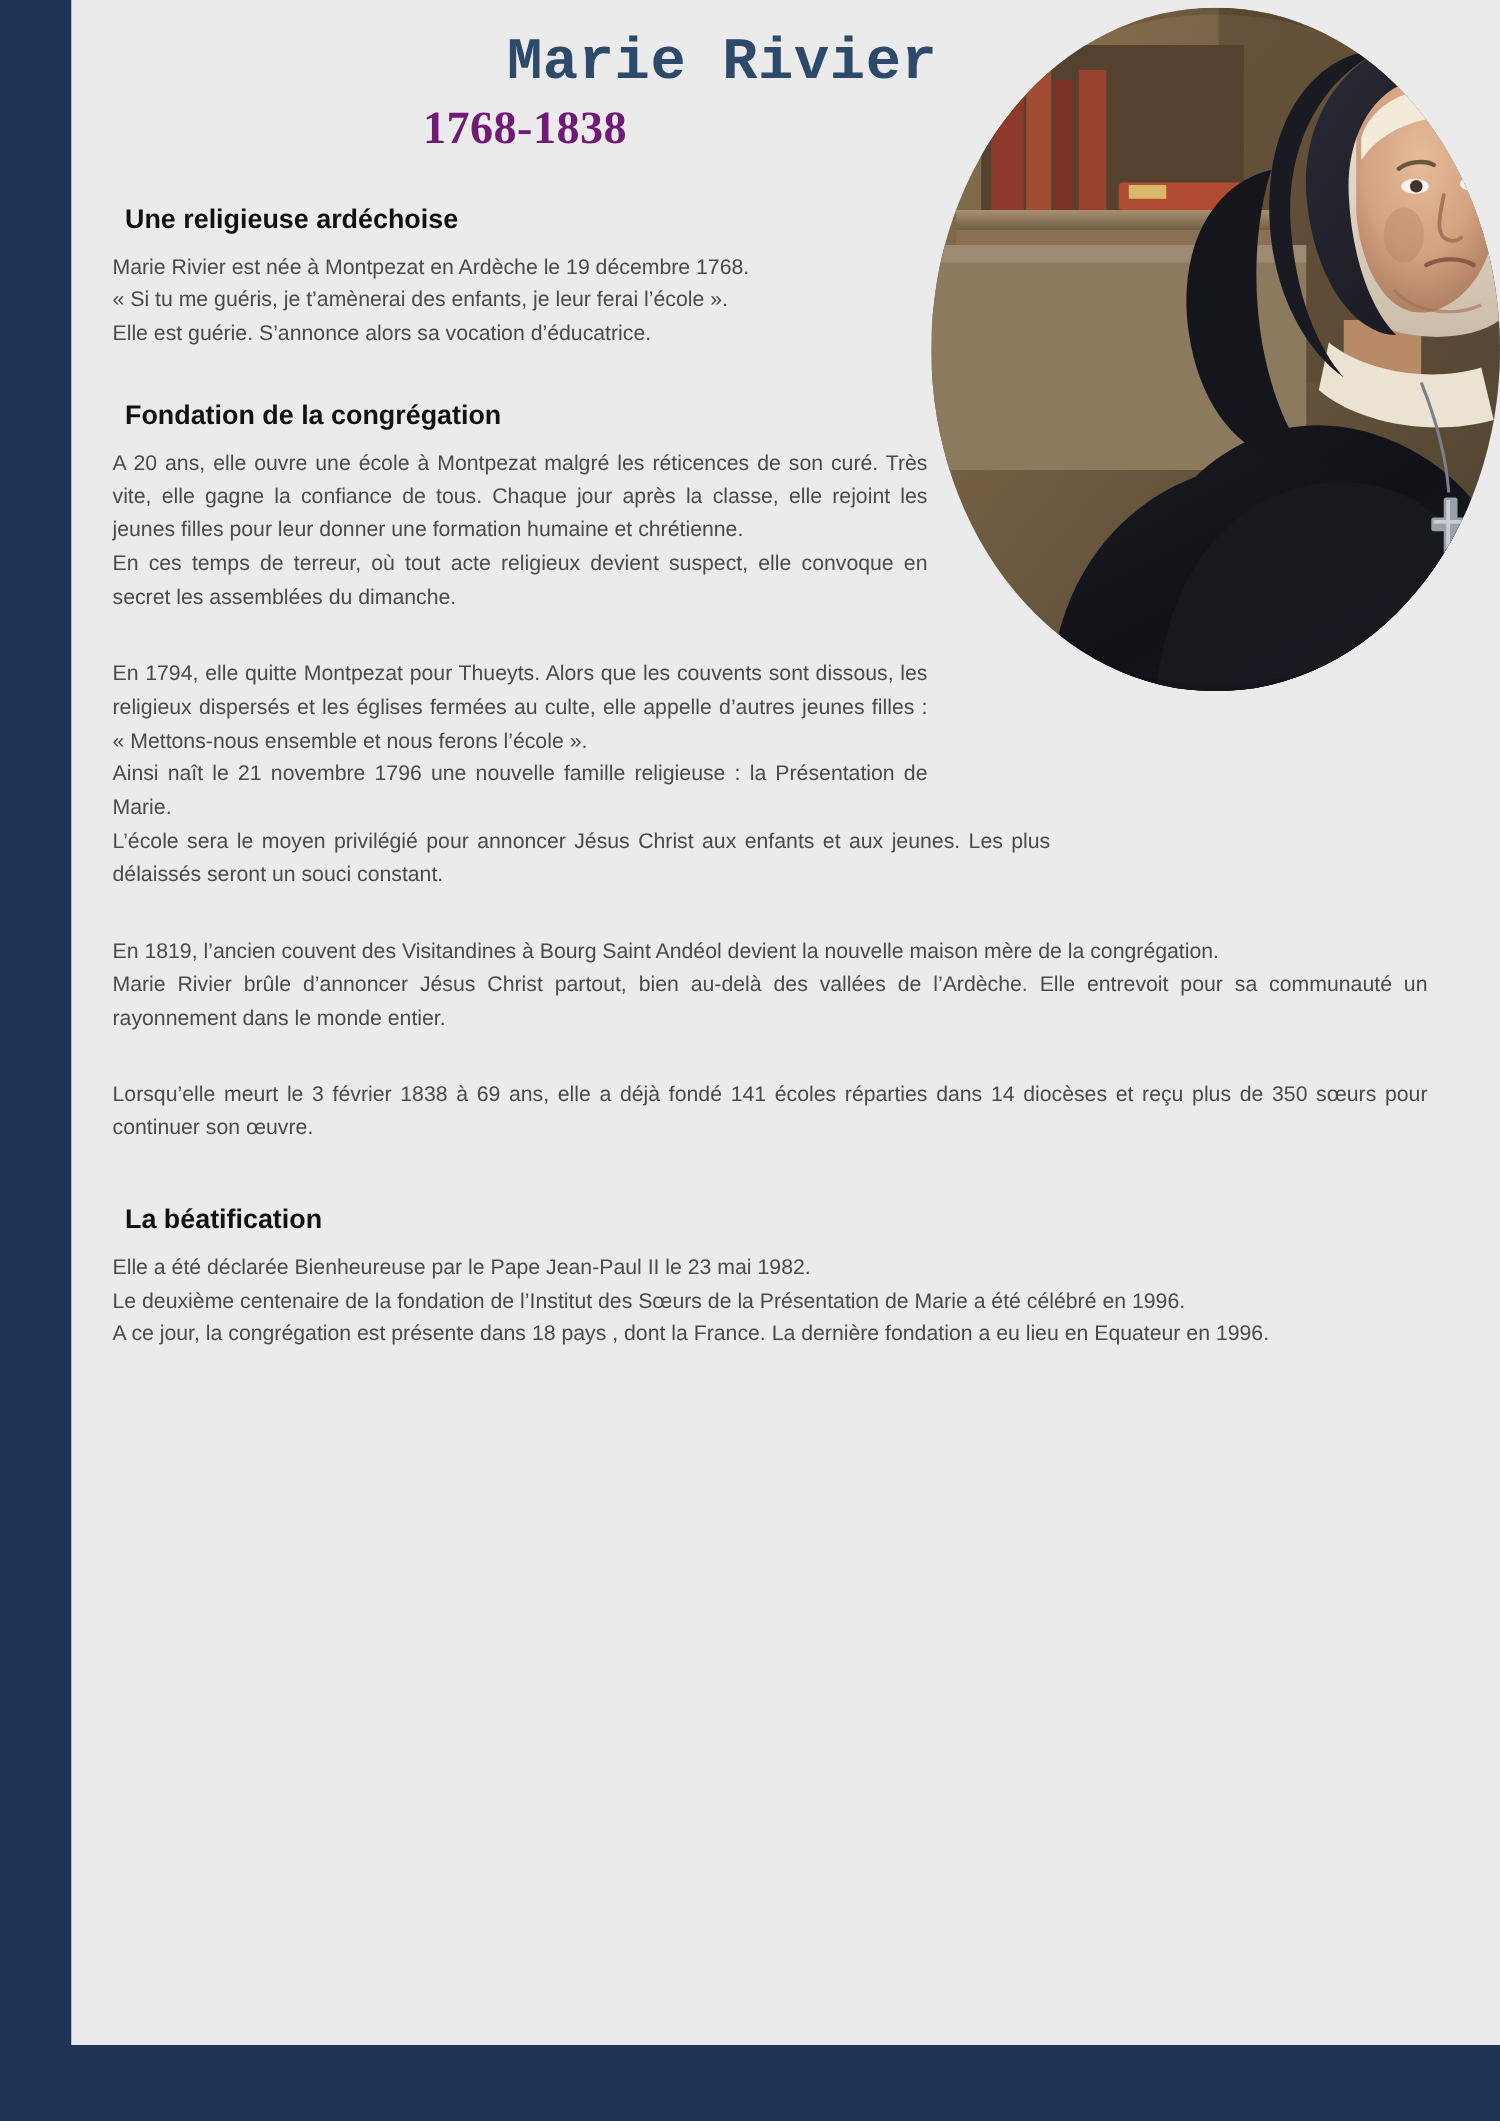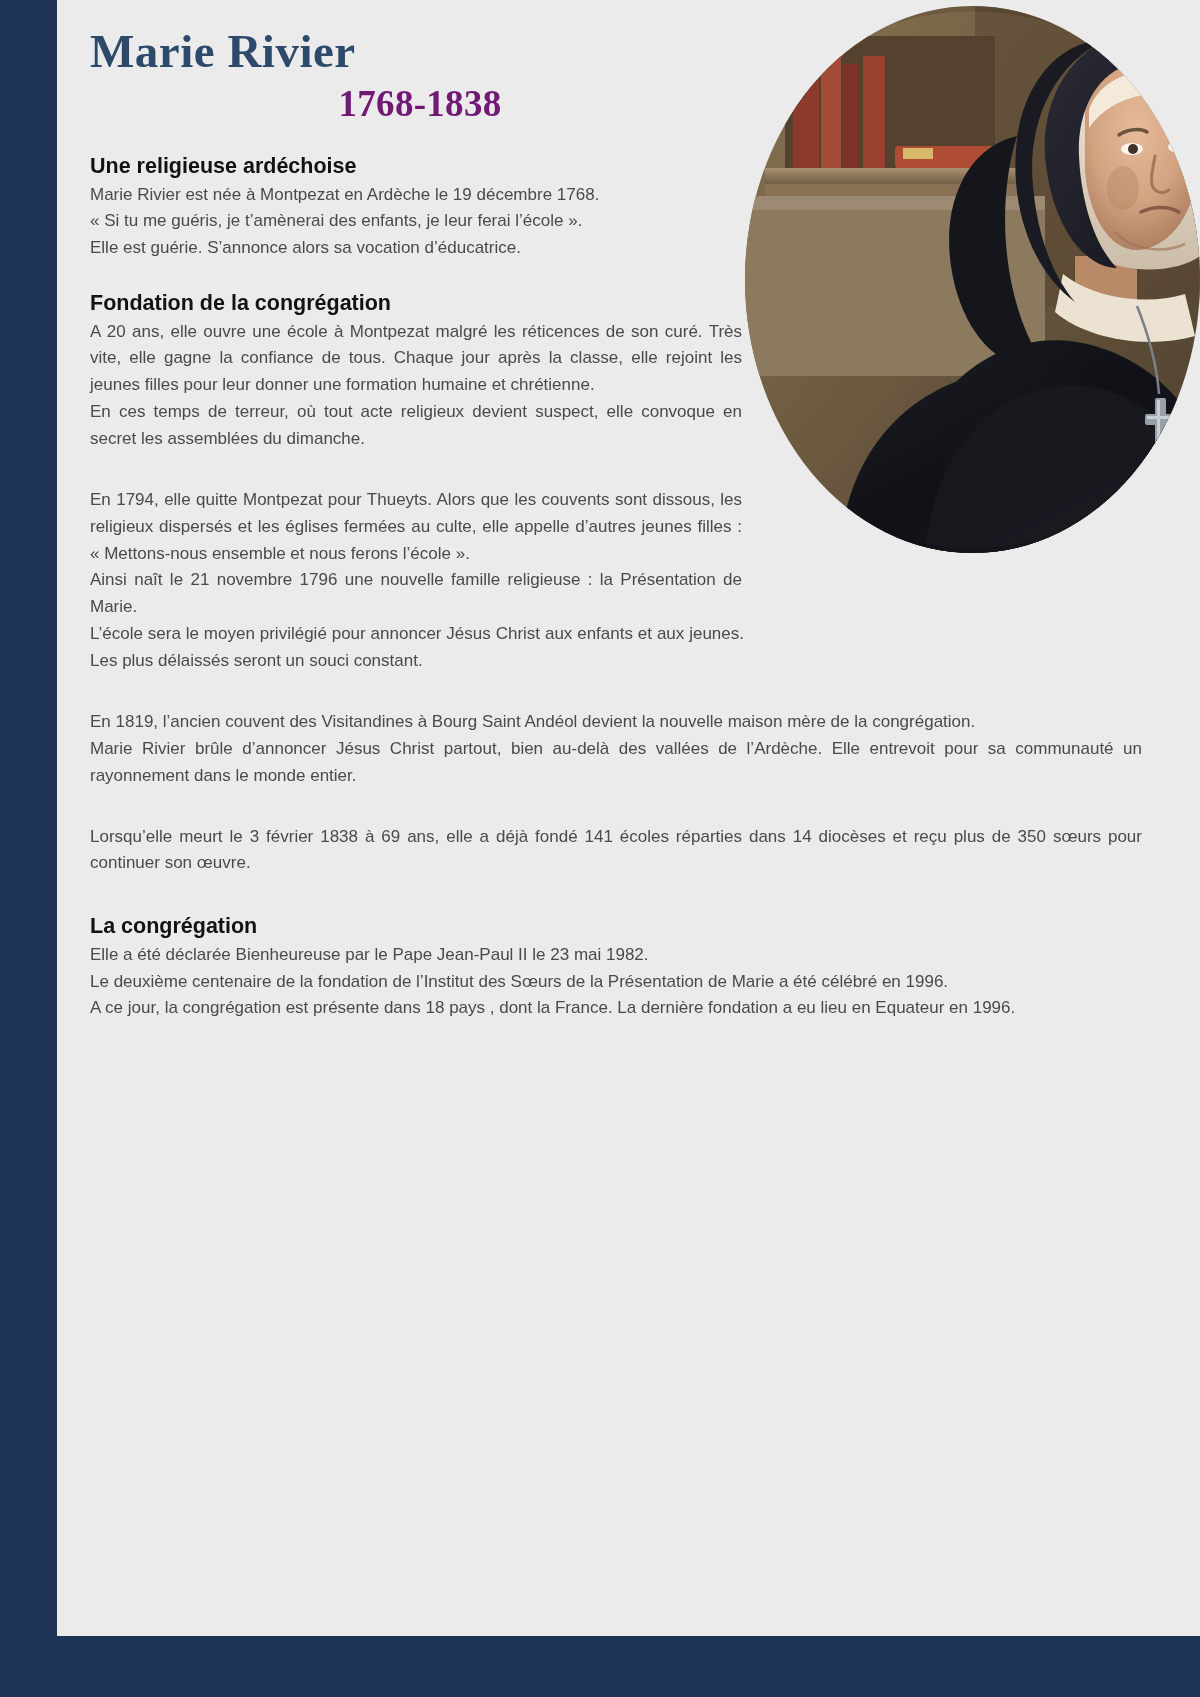--- a/index.html
+++ b/index.html
@@ -53,25 +53,25 @@
   }
 
   .portrait-svg {
     display: block;
     width: 100%;
     height: 100%;
   }
 
   
   .doc-title {
-    font-family: Liberation Serif, serif;
+    font-family: Liberation Mono, monospace;
     font-size: 47px;
     font-weight: 700;
     color: #2e4a6b;
-    text-align: left;
+    text-align: right;
     margin: 0;
     padding-top: 24px;
     letter-spacing: 0.5px;
     width: 660px;
   }
   .doc-dates {
     font-family: "Liberation Serif", serif;
     font-size: 37px;
     font-weight: 700;
     color: #701a75;
@@ -88,21 +88,21 @@
     top: 0;
     width: 1052px;
     height: 1636px;
   }
 
   .section-heading {
     font-family: "Liberation Sans", sans-serif;
     font-size: 21.5px;
     font-weight: 700;
     color: #121212;
-    margin: 0;
+    margin: 10px;
     padding: 0;
     line-height: 1.42;
   }
 
   p.body-text {
     font-family: "Liberation Sans", sans-serif;
     font-size: 17px;
     font-weight: 400;
     color: #4a4a4a;
     line-height: 1.58;
@@ -278,21 +278,21 @@
 
       <div class="gap-lg"></div>
 
       <div>
         <p class="body-text">Lorsqu’elle meurt le 3 février 1838 à 69 ans, elle a déjà fondé 141 écoles réparties dans 14 diocèses et reçu plus de 350 sœurs pour continuer son œuvre.</p>
       </div>
 
       <div class="gap-lg"></div>
 
       <div>
-        <div class="section-heading">La congrégation</div>
+        <div class="section-heading">La béatification</div>
         <p class="body-text">Elle a été déclarée Bienheureuse par le Pape Jean-Paul II le 23 mai 1982.</p>
         <p class="body-text">Le deuxième centenaire de la fondation de l’Institut des Sœurs de la Présentation de Marie a été célébré en 1996.</p>
         <p class="body-text">A ce jour, la congrégation est présente dans 18 pays , dont la France. La dernière fondation a eu lieu en Equateur en 1996.</p>
       </div>
 
     </div>
   </div>
 </div>
 
 </body></html>

